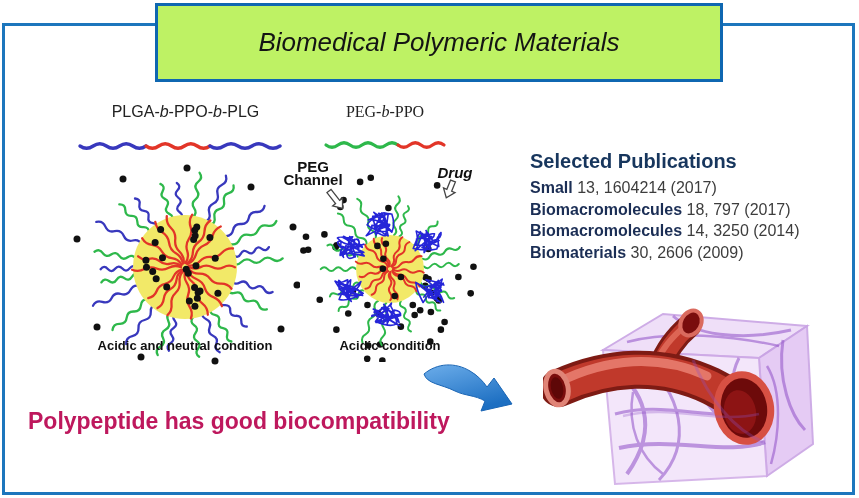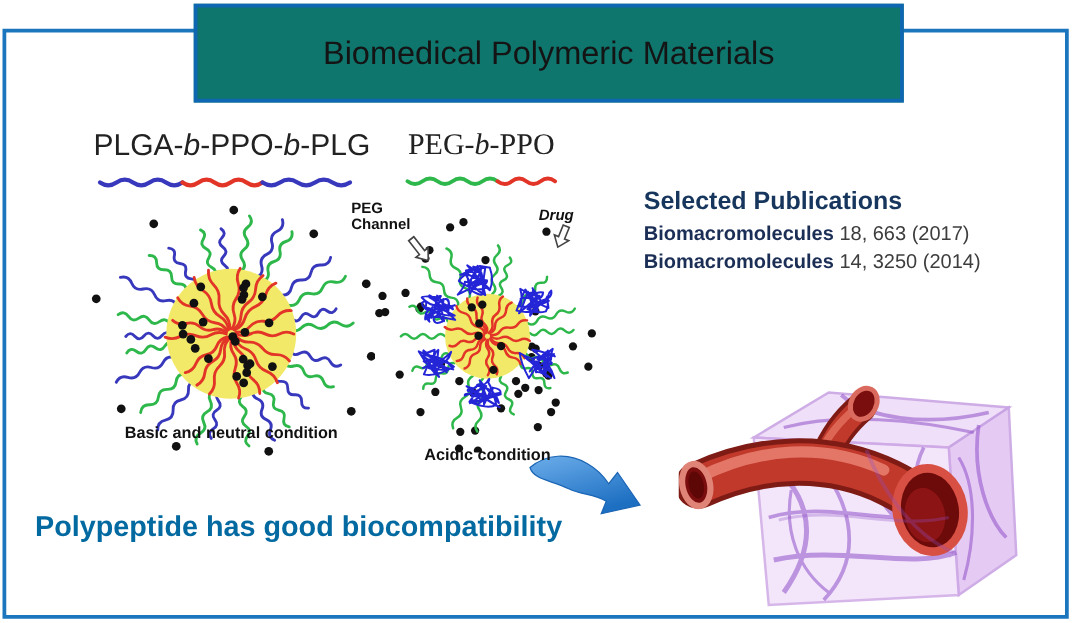--- a/index.html
+++ b/index.html
@@ -1,41 +1,41 @@
 <!DOCTYPE html>
 <html><head>
 <meta charset="utf-8">
 <style>
   html,body{margin:0;padding:0;background:#fff;}
   .slide{position:relative;width:859px;height:498px;background:#fff;overflow:hidden;
          font-family:"Liberation Sans",sans-serif;}
   .frame{position:absolute;left:2px;top:23px;width:853px;height:472px;
          border:3px solid #1c76bd;box-sizing:border-box;}
   .title-box{position:absolute;left:155px;top:3px;width:568px;height:79px;
-         background:#0f766e;border:3px solid #0f67b1;box-sizing:border-box;
-         display:flex;align-items:center;justify-content:center;z-index:5;}
+         background:#bef264;border:3px solid #0f67b1;box-sizing:border-box;
+         display:flex;align-items:center;justify-content:center;z-index:5;font-style:italic;}
   .title-box span{font-size:26px;color:#141414;}
-  .diag-title{position:absolute;font-size:24px;color:#222;text-align:center;z-index:2;}
+  .diag-title{position:absolute;font-size:16px;color:#222;text-align:center;z-index:2;}
   .diag-title .it{font-style:italic;}
   #left-title{left:68px;top:103px;width:235px;}
   #right-title{left:310px;top:103px;width:150px;font-family:Liberation Serif, serif;}
   .caption{position:absolute;font-size:13px;font-weight:bold;color:#111;text-align:center;z-index:3;}
   #left-caption{left:70px;top:338px;width:230px;}
-  #right-caption{left:300px;top:356px;width:180px;}
-  .mini-label{position:absolute;font-size:12px;font-weight:bold;color:#111;text-align:left;
+  #right-caption{left:300px;top:338px;width:180px;}
+  .mini-label{position:absolute;font-size:15px;font-weight:bold;color:#111;text-align:center;
          line-height:13px;z-index:4;}
   #peg-channel-label{left:281px;top:160px;width:64px;}
   #drug-label{left:431px;top:166px;width:48px;font-style:italic;}
   .abs-svg{position:absolute;}
-  .pubs{position:absolute;left:515px;top:150px;width:305px;z-index:2;}
+  .pubs{position:absolute;left:530px;top:150px;width:305px;z-index:2;}
   .pubs h2{margin:0 0 4px 0;font-size:20px;color:#17365d;}
   .pub-line{font-size:16px;line-height:21.5px;color:#3d3d3d;}
   .pub-line .jr{font-weight:bold;color:#1b2e55;}
   .footer-text{position:absolute;left:28px;top:406px;width:460px;font-size:23px;
-         font-weight:bold;color:#0369a1;line-height:31px;z-index:3;}
+         font-weight:bold;color:#be185d;line-height:31px;z-index:3;}
 </style>
 </head>
 <body>
 
 <div class="slide">
 
   <div class="frame"></div>
 
   <div class="title-box">
     <span>Biomedical Polymeric Materials</span>
@@ -123,21 +123,21 @@
       <circle cx="181" cy="32" r="3.5" fill="#111111"></circle>
       <circle cx="223" cy="72" r="3.5" fill="#111111"></circle>
       <circle cx="7" cy="84" r="3.5" fill="#111111"></circle>
       <circle cx="227" cy="130" r="3.5" fill="#111111"></circle>
       <circle cx="27" cy="172" r="3.5" fill="#111111"></circle>
       <circle cx="71" cy="202" r="3.5" fill="#111111"></circle>
       <circle cx="145" cy="206" r="3.5" fill="#111111"></circle>
       <circle cx="211" cy="174" r="3.5" fill="#111111"></circle>
     </svg>
 
-  <div class="caption" id="left-caption">Basic and neutral condition</div>
+  <div class="caption" id="left-caption">Acidic and neutral condition</div>
 
   <div class="diag-title" id="right-title"><span>PEG-</span><span class="it">b</span><span>-PPO</span></div>
 
   <svg id="right-squiggle" class="abs-svg" style="left:322px;top:132px;" width="128" height="26" viewBox="0 0 128 26">
       <path d="M4.0,13.0Q10.0,17.5 16.0,13.0Q22.0,8.5 28.0,13.0Q34.0,17.5 40.0,13.0Q46.0,8.5 52.0,13.0Q58.0,17.5 64.0,13.0Q70.0,8.5 76.0,13.0" fill="none" stroke="#2eb84b" stroke-width="3.2" stroke-linecap="round"></path>
       <path d="M76.0,13.0Q81.8,17.5 87.5,13.0Q93.3,8.5 99.0,13.0Q104.8,17.5 110.5,13.0Q116.3,8.5 122.0,13.0" fill="none" stroke="#e23528" stroke-width="3.2" stroke-linecap="round"></path>
     </svg>
 
   <div class="mini-label" id="peg-channel-label">
     <span style="display:block">PEG</span>
@@ -231,22 +231,24 @@
       <circle cx="102.87124936393403" cy="86.75700047079643" r="3.3" fill="#111111"></circle>
       <circle cx="99.81250625754379" cy="111.74496151685115" r="3.3" fill="#111111"></circle>
       <path d="M-2.6,0 L-2.6,14 L-6.2,14 L0,22 L6.2,14 L2.6,14 L2.6,0 Z" transform="translate(46,34) rotate(-38)" fill="#fff" stroke="#444" stroke-width="1.3"></path>
       <path d="M-2.6,0 L-2.6,10 L-6.2,10 L0,18 L6.2,10 L2.6,10 L2.6,0 Z" transform="translate(170,24) rotate(22)" fill="#fff" stroke="#444" stroke-width="1.3"></path>
     </svg>
 
   <div class="caption" id="right-caption">Acidic condition</div>
 
   <div class="pubs">
     <h2>Selected Publications</h2>
-    <div class="pub-line"><span class="jr">Biomacromolecules</span><span> 18, 663 (2017)</span></div>
+    <div class="pub-line"><span class="jr">Small</span><span> 13, 1604214 (2017)</span></div>
+    <div class="pub-line"><span class="jr">Biomacromolecules</span><span> 18, 797 (2017)</span></div>
     <div class="pub-line"><span class="jr">Biomacromolecules</span><span> 14, 3250 (2014)</span></div>
+    <div class="pub-line"><span class="jr">Biomaterials</span><span> 30, 2606 (2009)</span></div>
   </div>
 
   <svg class="abs-svg" style="left:417px;top:358px;" width="100" height="64" viewBox="0 0 100 64">
     <defs>
       <linearGradient id="ag" x1="0" y1="0" x2="0.5" y2="1">
         <stop offset="0" stop-color="#6cadea"></stop>
           <stop offset="1" stop-color="#1d6fc2"></stop>
       </linearGradient>
     </defs>
     <path d="M7 16 C20 5 38 4 53 13 C60 17 66 23 70 29 L77 20 L95 46 L64 53 L68 43

